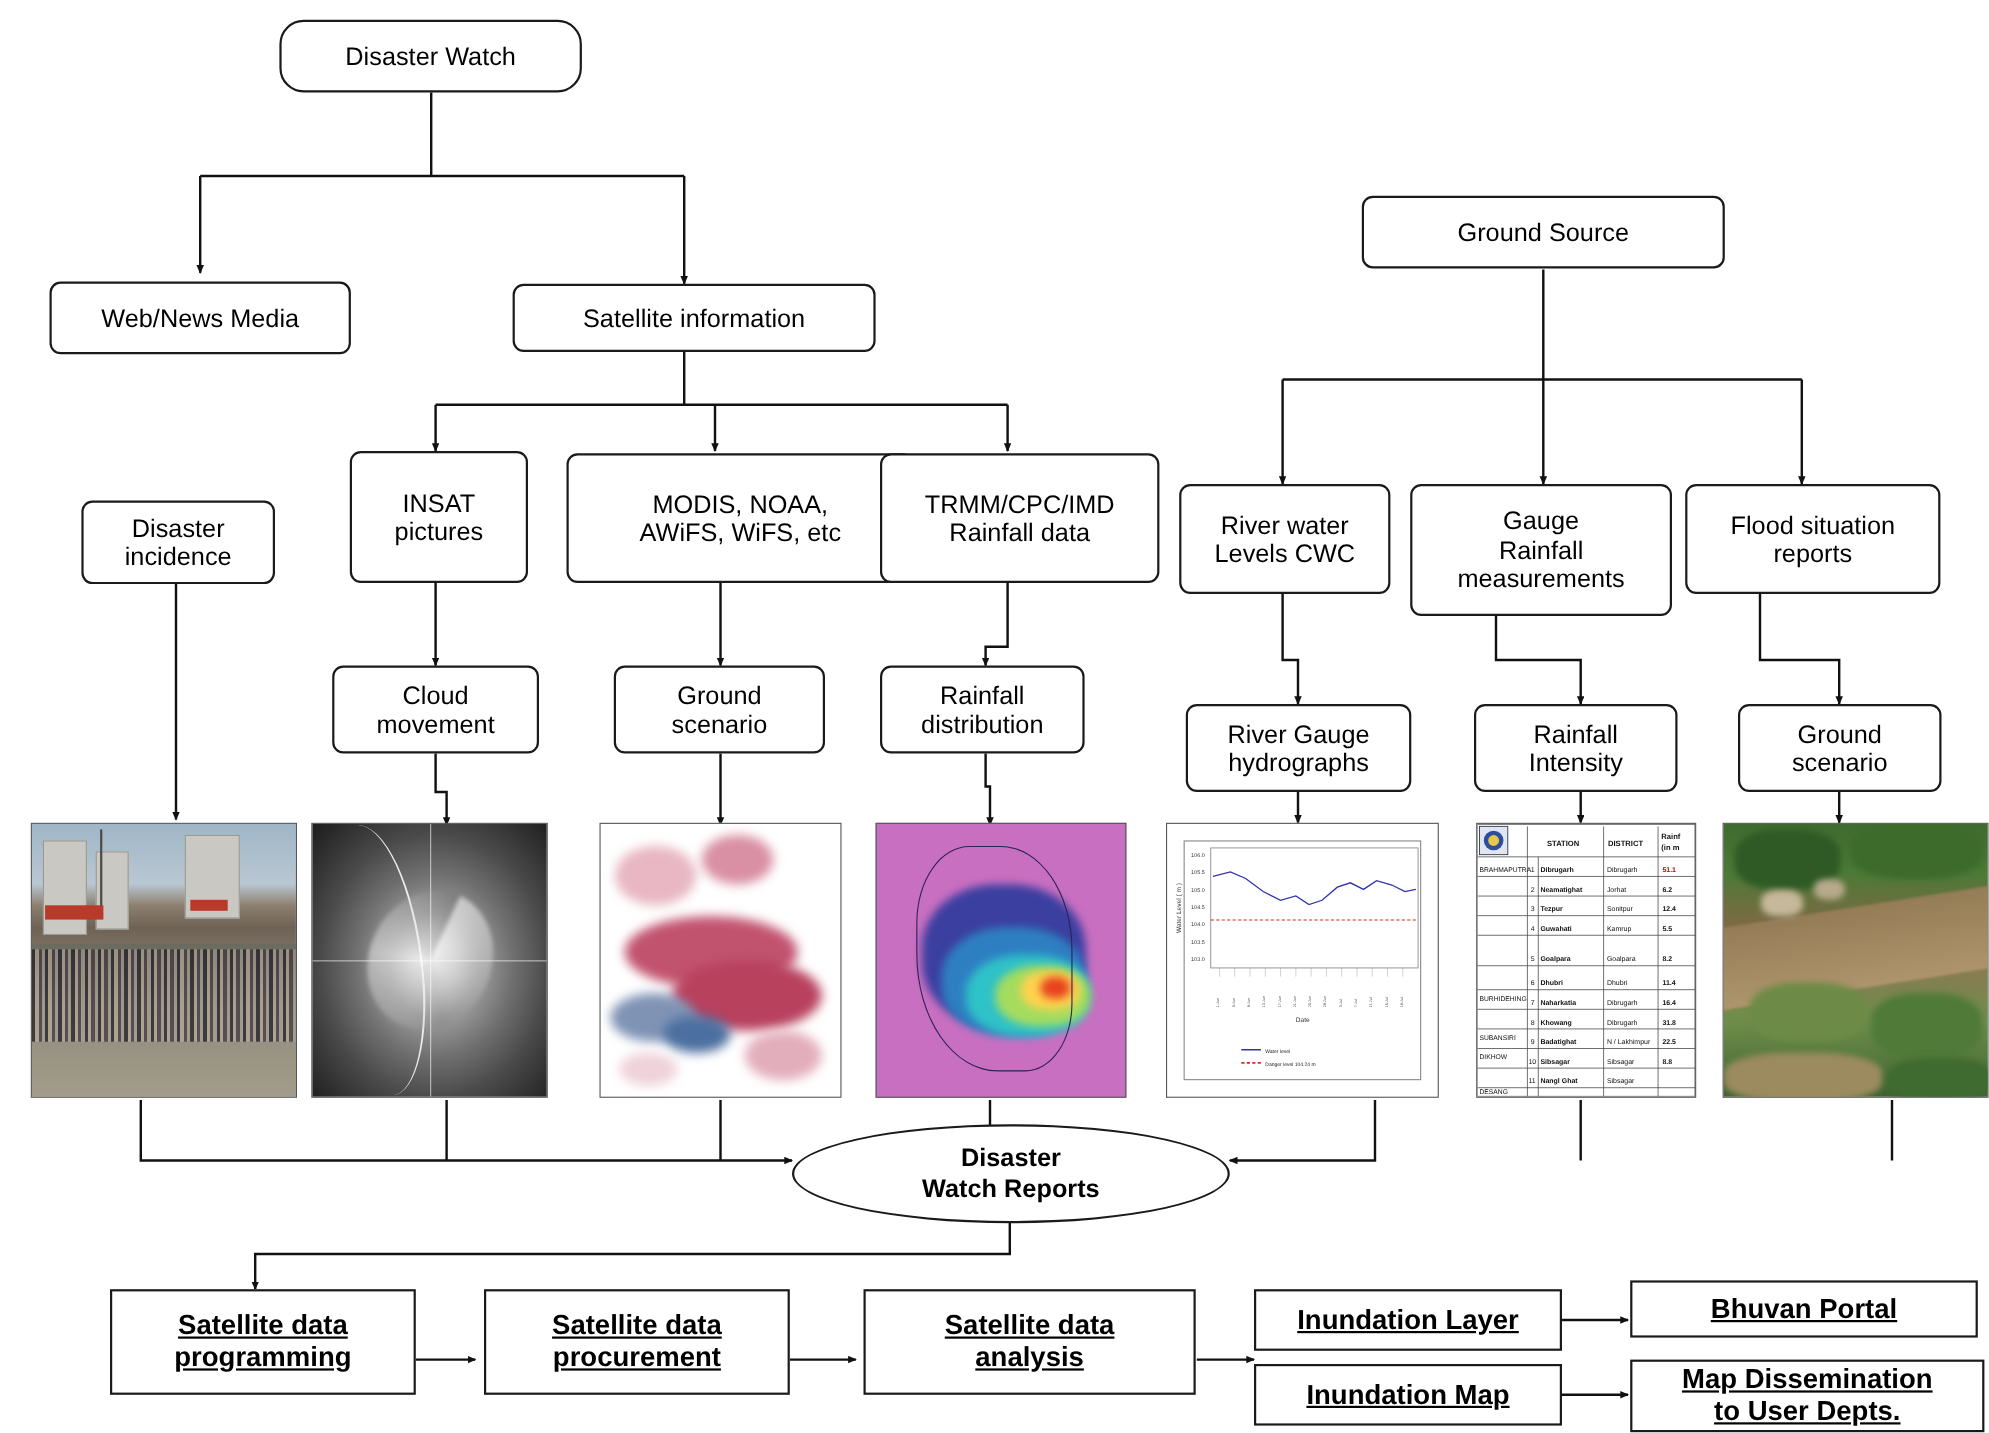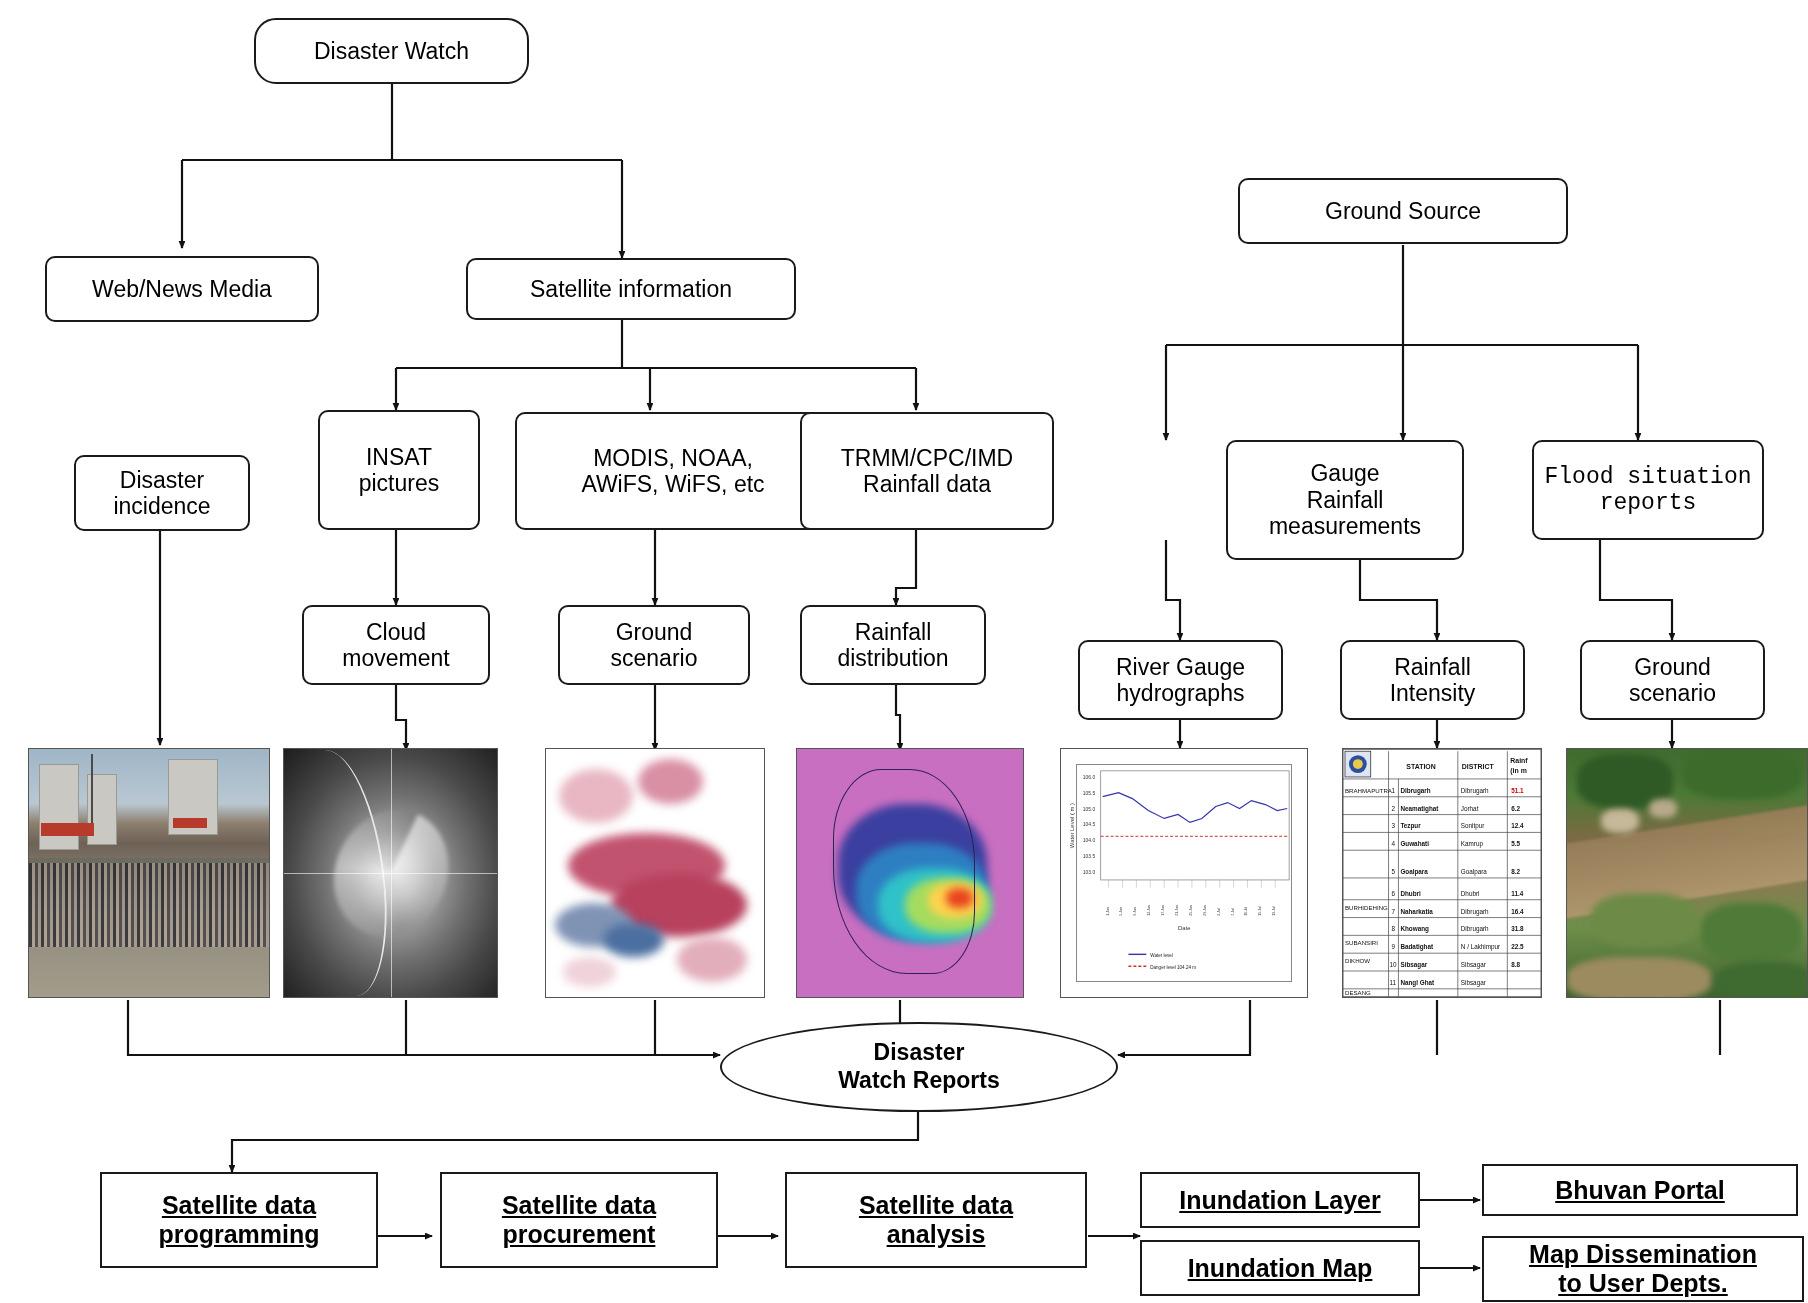--- a/index.html
+++ b/index.html
@@ -228,26 +228,28 @@
 
   <div class="node" style="left:318px; top:410px; width:162px; height:120px;">INSAT
 pictures</div>
 
   <div class="node" style="left:515px; top:412px; width:316px; height:118px;">MODIS,  NOAA,
 AWiFS, WiFS, etc</div>
 
   <div class="node" style="left:800px; top:412px; width:254px; height:118px;">TRMM/CPC/IMD
 Rainfall data</div>
 
-
-  <div class="node" style="left:1226px; top:440px; width:238px; height:120px;">Gauge
+  <div class="node" style="left:1072px; top:440px; width:192px; height:100px;">River water
+Levels CWC</div>
+
+  <div class="node" style="left:1282px; top:440px; width:238px; height:120px;">Gauge
 Rainfall
 measurements</div>
 
-  <div class="node" style="left:1532px; top:440px; width:232px; height:100px;font-family:Liberation Mono, monospace;">Flood situation
+  <div class="node" style="left:1532px; top:440px; width:232px; height:100px;">Flood situation
 reports</div>
 
   <div class="node" style="left:302px; top:605px; width:188px; height:80px;">Cloud
 movement</div>
 
   <div class="node" style="left:558px; top:605px; width:192px; height:80px;">Ground
 scenario</div>
 
   <div class="node" style="left:800px; top:605px; width:186px; height:80px;">Rainfall
 distribution</div>

